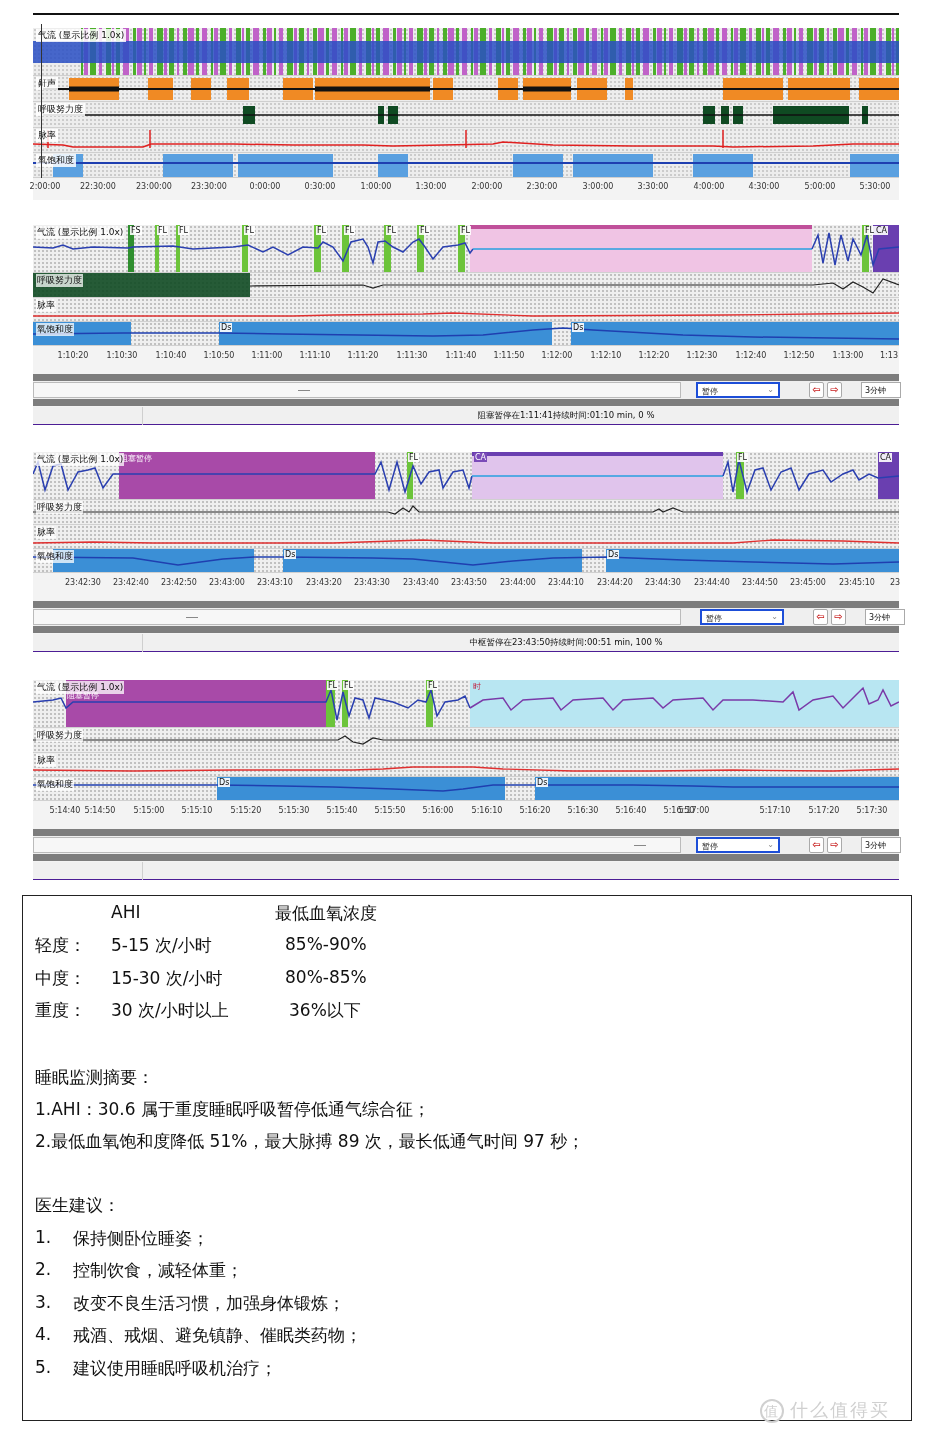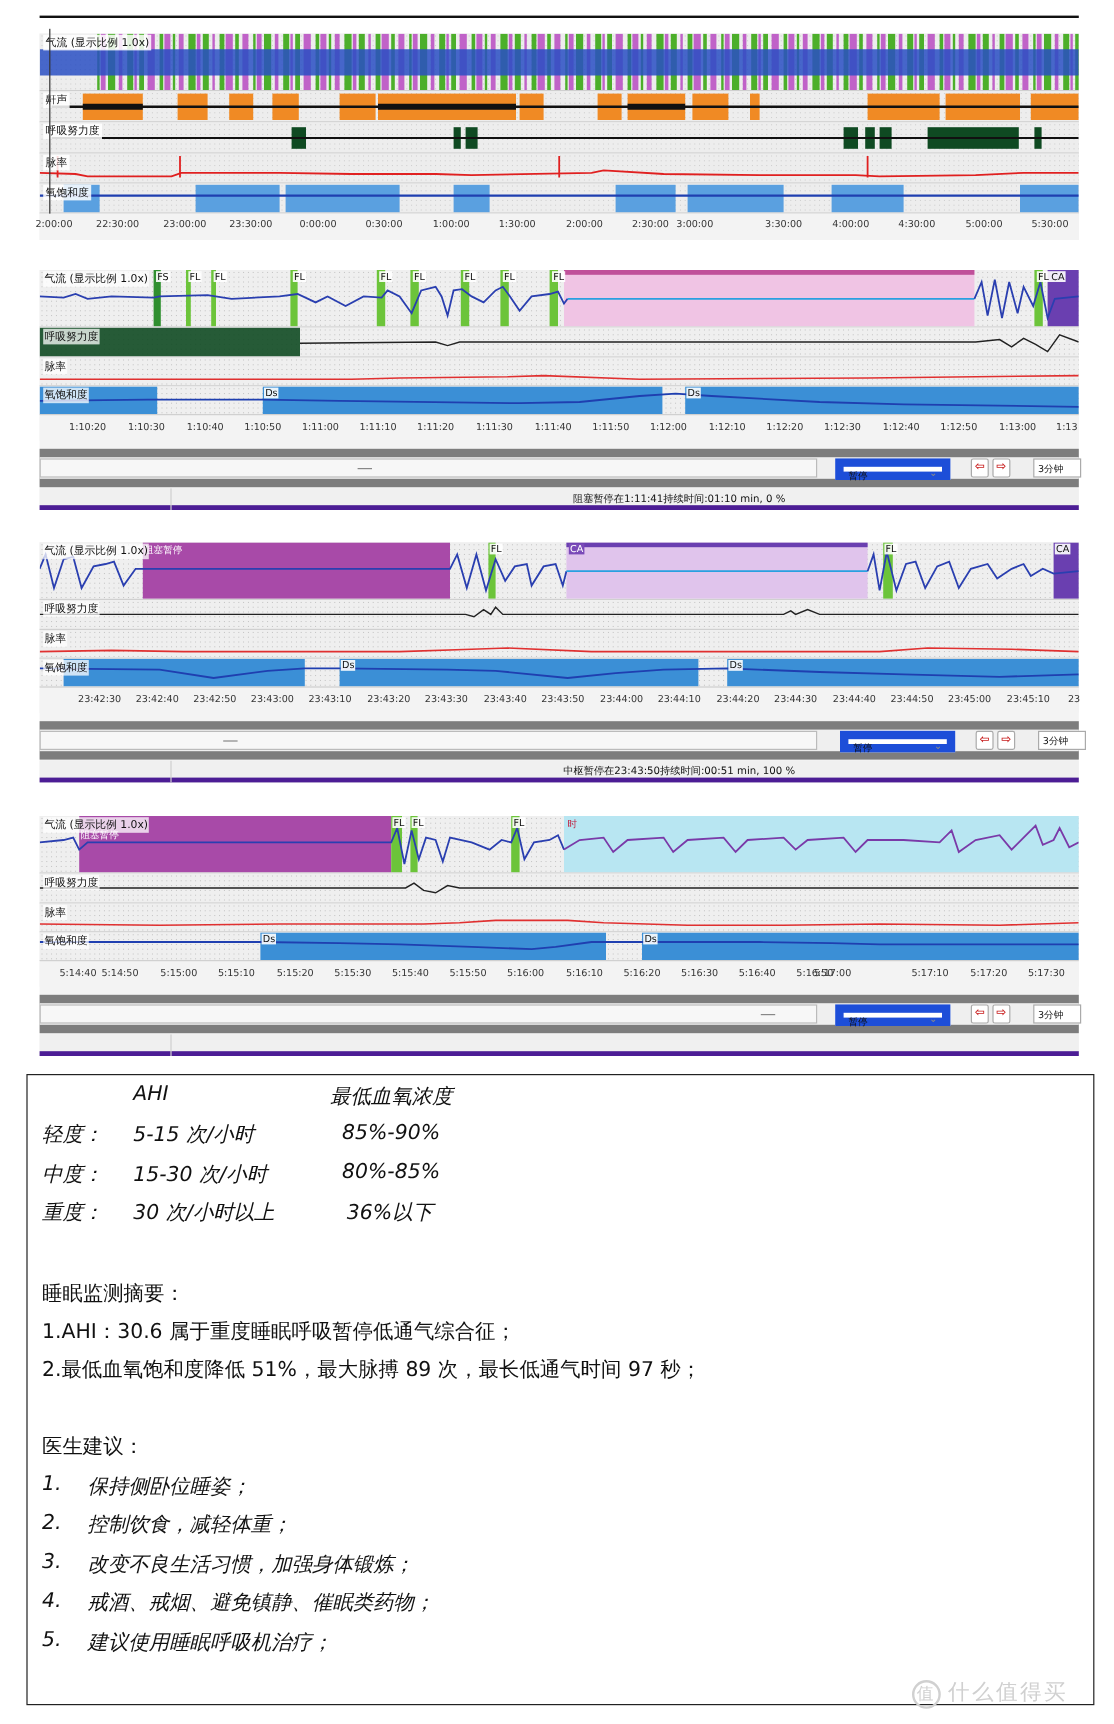--- a/index.html
+++ b/index.html
@@ -28,33 +28,33 @@
            background-size: 4px 4px; border-bottom: 1px solid #d0d0d0; }
   .track svg { position: absolute; left: 0; top: 0; }
   .trk-label { position: absolute; left: 3px; top: 1px; font-size: 9px; color: #111; white-space: nowrap; z-index: 3; background: rgba(255,255,255,0.75); padding: 0 1px; }
   .evt { position: absolute; top: 0; bottom: 0; }
   .evt-tag { position: absolute; top: 1px; font-size: 8px; color: #111; background: rgba(255,255,255,0.9); padding: 0 1px; z-index: 2; white-space: nowrap; }
   .axis { position: absolute; left: 0; width: 866px; height: 20px; background: #f3f3f3; }
   .ctrl-bar { position: absolute; left: 0; width: 866px; height: 32px; background: #7d7d7d; }
   .ctrl-bar .light { position: absolute; left: 0; top: 7px; width: 866px; height: 18px; background: #efefef; }
   .scroll-field { position: absolute; left: 0; top: 1px; width: 648px; height: 16px; background: #f7f7f7; border: 1px solid #bbb; }
   .scroll-thumb { position: absolute; top: 7px; width: 12px; height: 1px; background: #888; }
-  .select { position: absolute; top: 1px; width: 96px; height: 16px; background: #fff; border: 7px solid #1d4ed8; font-size: 8px; padding: 2px 4px; color: #111; }
+  .select { position: absolute; top: 1px; width: 84px; height: 16px; background: #fff; border: 2px solid #1d4ed8; font-size: 8px; padding: 2px 4px; color: #111; }
   .select .chev { position: absolute; right: 4px; top: 1px; font-size: 8px; color: #888; }
   .nav-btn { position: absolute; top: 1px; width: 15px; height: 16px; background: #fff; border: 1px solid #aaa; border-radius: 2px; color: #c81e1e; font-size: 10px; font-weight: bold; text-align: center; line-height: 14px; }
   .span-box { position: absolute; top: 1px; width: 40px; height: 16px; background: #fff; border: 1px solid #aaa; font-size: 8px; padding: 2px 3px; color: #111; }
-  .status-bar { position: absolute; left: 0; width: 866px; height: 18px; background: #f0f0f0; border-bottom: 4px solid #4c1d95; }
+  .status-bar { position: absolute; left: 0; width: 866px; height: 18px; background: #f0f0f0; border-bottom: 1px solid #4c1d95; }
   .status-bar .sep1 { position: absolute; left: 0; top: 0; width: 110px; height: 18px; border-right: 1px solid #cfcfcf; }
   .status-text { position: absolute; left: 0; width: 866px; top: 3px; text-align: center; font-size: 8.5px; color: #111; }
   .status-text span { padding-left: 200px; }
 
   
   .report { position: absolute; left: 22px; top: 895px; width: 890px; height: 526px; border: 1.5px solid #222; background: #fff; }
   .report .row { position: absolute; font-family: "DejaVu Sans", sans-serif; font-size: 17px; color: #111; white-space: nowrap; }
-  .report .col { position: absolute; font-style: italic; }
+  .report .col { position: absolute; }
 
   .watermark { position: absolute; left: 760px; top: 1398px; font-size: 18px; color: #d0d0d0; white-space: nowrap; letter-spacing: 2px; }
   .wm-circle { display: inline-block; width: 24px; height: 24px; border: 2px solid #d0d0d0; border-radius: 50%; text-align: center; line-height: 20px; font-size: 14px; margin-right: 6px; }
 </style>
 </head>
 <body>
 
 <div class="top-rule"></div>
 
 <div class="overview">
@@ -266,21 +266,21 @@
     <span class="tick" style="left:12px">2:00:00</span>
     <span class="tick" style="left:65px">22:30:00</span>
     <span class="tick" style="left:121px">23:00:00</span>
     <span class="tick" style="left:176px">23:30:00</span>
     <span class="tick" style="left:232px">0:00:00</span>
     <span class="tick" style="left:287px">0:30:00</span>
     <span class="tick" style="left:343px">1:00:00</span>
     <span class="tick" style="left:398px">1:30:00</span>
     <span class="tick" style="left:454px">2:00:00</span>
     <span class="tick" style="left:509px">2:30:00</span>
-    <span class="tick" style="left:546px">3:00:00</span>
+    <span class="tick" style="left:565px">3:00:00</span>
     <span class="tick" style="left:620px">3:30:00</span>
     <span class="tick" style="left:676px">4:00:00</span>
     <span class="tick" style="left:731px">4:30:00</span>
     <span class="tick" style="left:787px">5:00:00</span>
     <span class="tick" style="left:842px">5:30:00</span>
   </div>
 </div>
 
 <div class="detail" style="top:225px;height:200px;">
   <div class="track" style="top:0;height:48px;">

